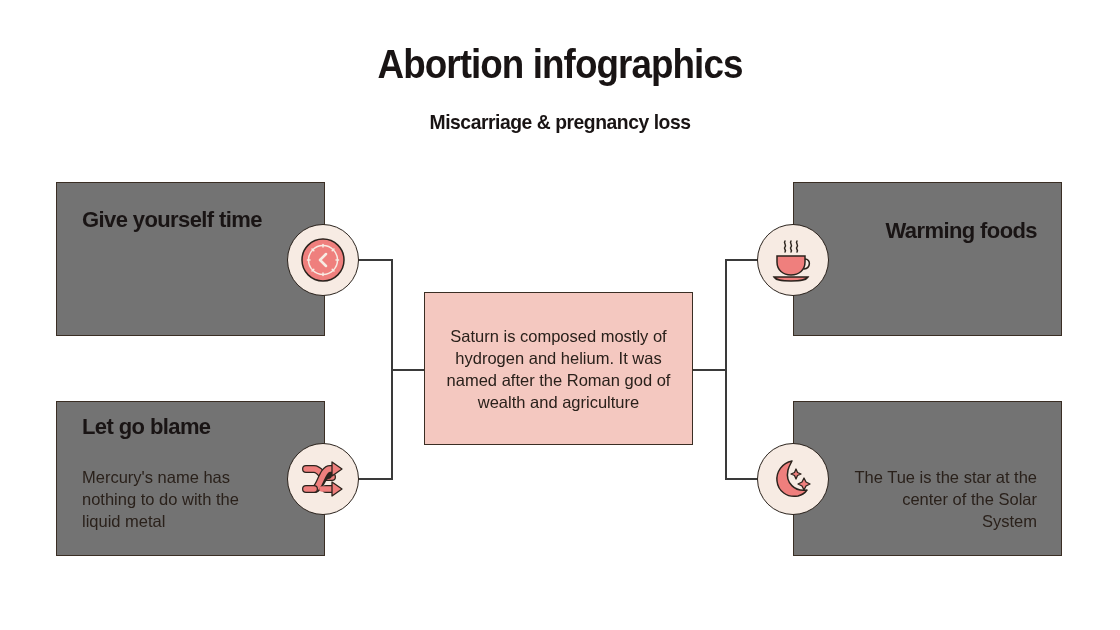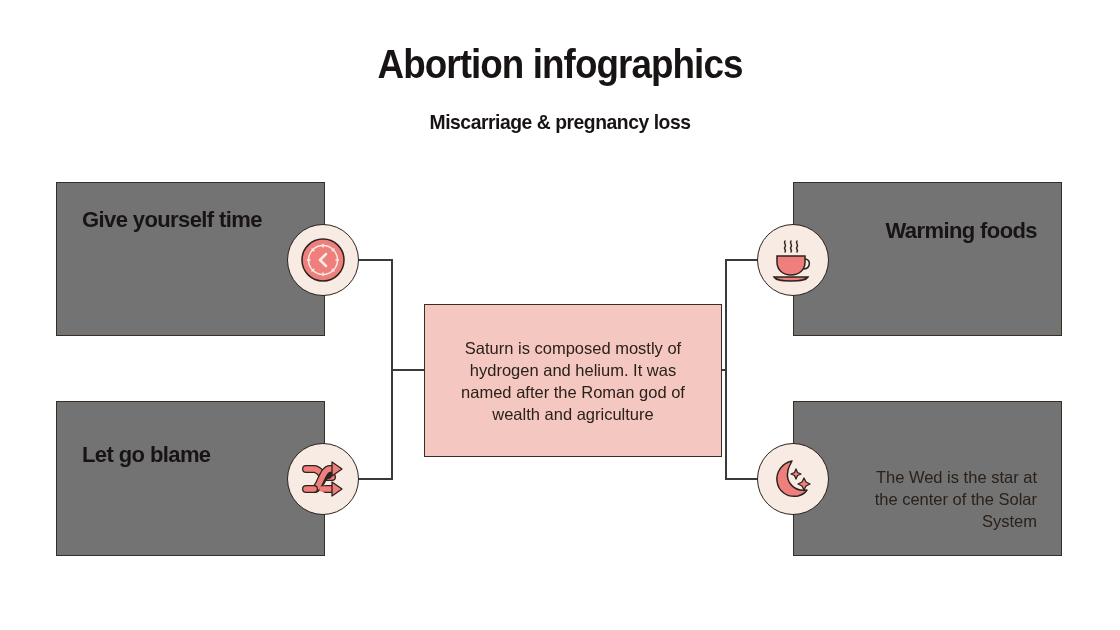--- a/index.html
+++ b/index.html
@@ -11,21 +11,21 @@
   .subtitle { position: absolute; left: 0; width: 1120px; top: 110px; text-align: center;
               font-weight: bold; font-size: 21px; letter-spacing: -0.5px; transform: scaleX(0.92); }
   .card { position: absolute; background: #737373; border: 1.5px solid #3a2e24; box-sizing: border-box; }
   .card h3 { margin: 0; position: absolute; font-size: 22px; font-weight: bold; letter-spacing: -0.6px; }
   .card p { margin: 0; position: absolute; font-size: 16.5px; line-height: 22px; color: #2a211b; }
   .card.left h3, .card.left p { left: 25px; text-align: left; }
   .card.right h3, .card.right p { right: 24px; text-align: right; }
   .circle { position: absolute; width: 72px; height: 72px; border-radius: 50%; background: #f7ebe3;
             border: 1.5px solid #2b231d; box-sizing: border-box; display: flex; align-items: center; justify-content: center; }
   .line { position: absolute; background: #3a3a3a; }
-  .center { position: absolute; left: 424px; top: 304px; width: 298px; height: 153px; background: #f4c8c0;
+  .center { position: absolute; left: 424px; top: 292px; width: 269px; height: 153px; background: #f4c8c0;
             border: 1.5px solid #3a2e24; box-sizing: border-box; display: flex; align-items: center; justify-content: center; }
   .center p { margin: 0; text-align: center; font-size: 16.5px; line-height: 22px; color: #2a211b; width: 230px; }
 </style>
 </head>
 <body>
 
 <div class="title">Abortion infographics</div>
 <div class="subtitle">Miscarriage &amp; pregnancy loss</div>
 
 <div class="line" style="left:358px; top:259px; width:35px; height:1.5px;"></div>
@@ -39,28 +39,29 @@
 <div class="line" style="left:692px; top:369px; width:34px; height:1.5px;"></div>
 
 <div class="center">
   <p>Saturn is composed mostly of hydrogen and helium. It was named after the Roman god of wealth and agriculture</p>
 </div>
 
 <div class="card left" style="left:56px; top:182px; width:269px; height:154px;">
   <h3 style="top:24px;">Give yourself time</h3>
 </div>
 <div class="card left" style="left:56px; top:401px; width:269px; height:155px;">
-  <h3 style="top:40px;">Let go blame</h3>
+  <h3 style="top:12px;">Let go blame</h3>
+  <p style="top:64px; width:190px;">Mercury's name has nothing to do with the liquid metal</p>
 </div>
 
 <div class="card right" style="left:793px; top:182px; width:269px; height:154px;">
   <h3 style="top:35px;">Warming foods</h3>
 </div>
 <div class="card right" style="left:793px; top:401px; width:269px; height:155px;">
-  <p style="top:64px; width:185px;">The Wed is the star at the center of the Solar System</p>
+  <p style="top:64px; width:185px;">The Tue is the star at the center of the Solar System</p>
 </div>
 
 <div class="circle" style="left:287px; top:224px;">
   <svg width="46" height="46" viewBox="0 0 46 46">
     <circle cx="23" cy="23" r="21" fill="#ef7f7d" stroke="#2b231d" stroke-width="1.5"></circle>
     <circle cx="23" cy="23" r="14.5" fill="#ef7f7d" stroke="#f7ebe3" stroke-width="1.5"></circle>
     <g stroke="#f7ebe3" stroke-width="1.5" stroke-linecap="round">
       <line x1="23" y1="7.5" x2="23" y2="10"></line>
         <line x1="23" y1="36" x2="23" y2="38.5"></line>
       <line x1="7.5" y1="23" x2="10" y2="23"></line>

